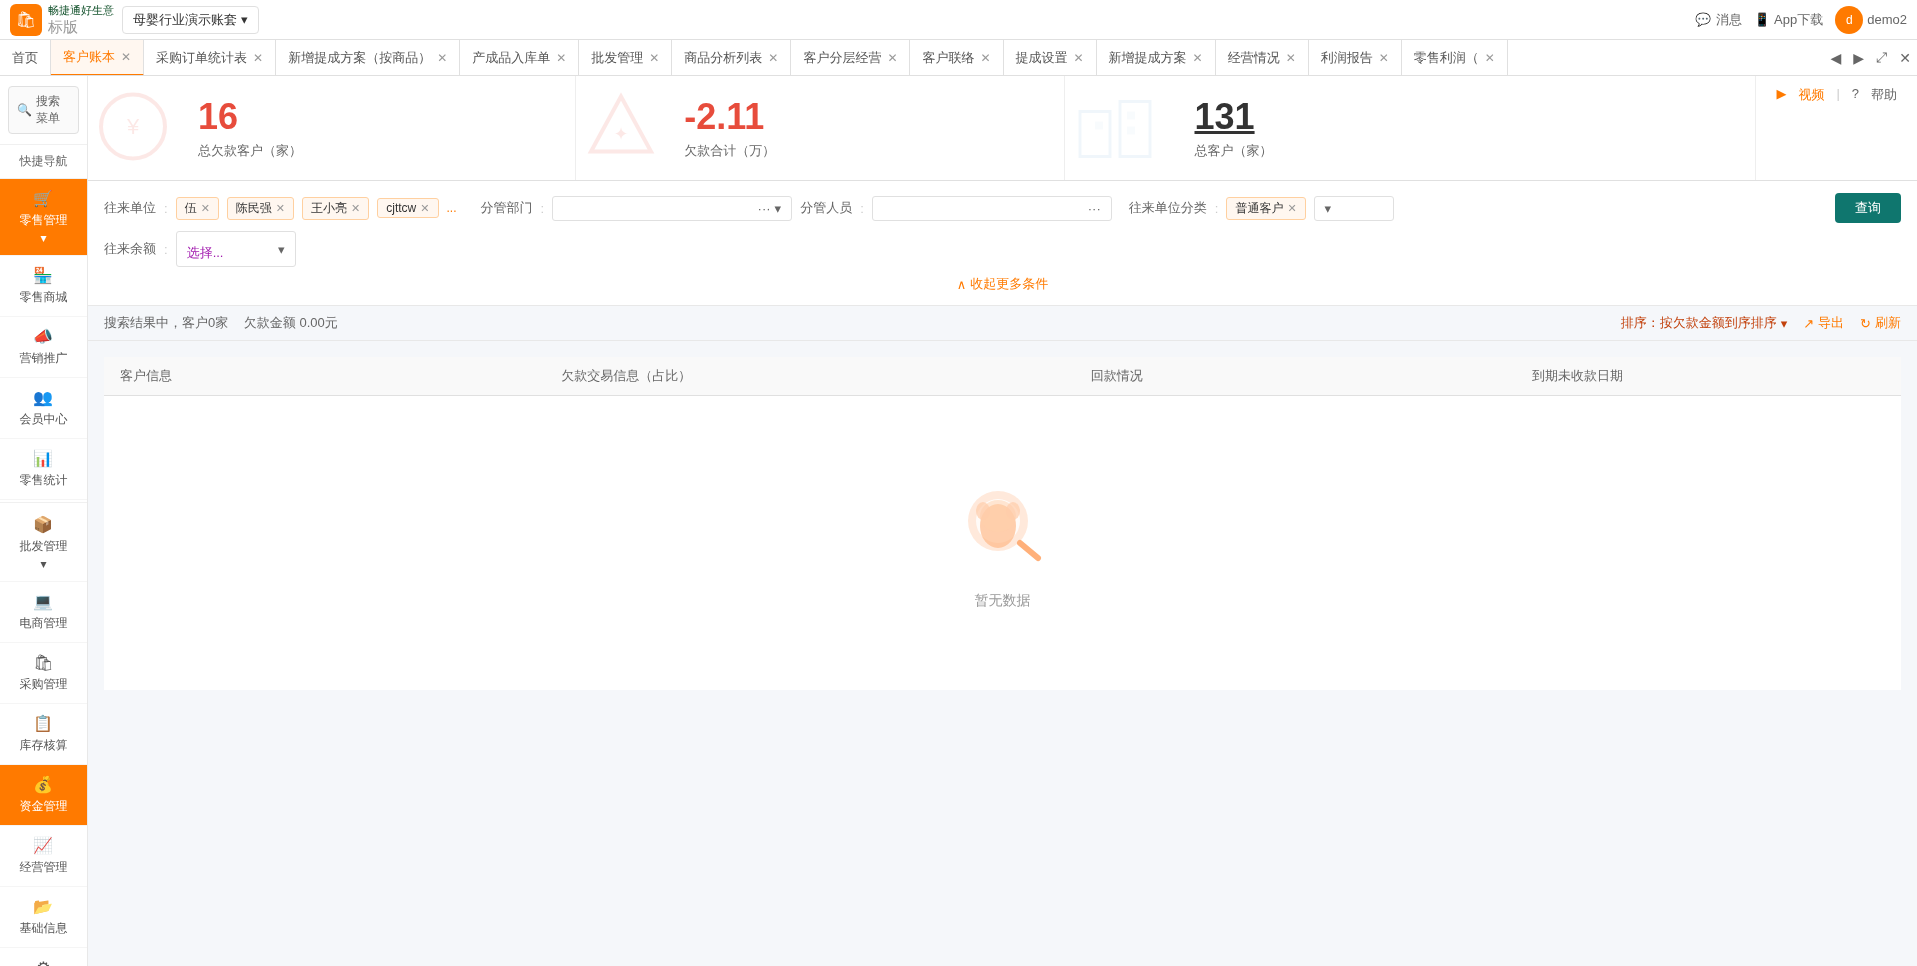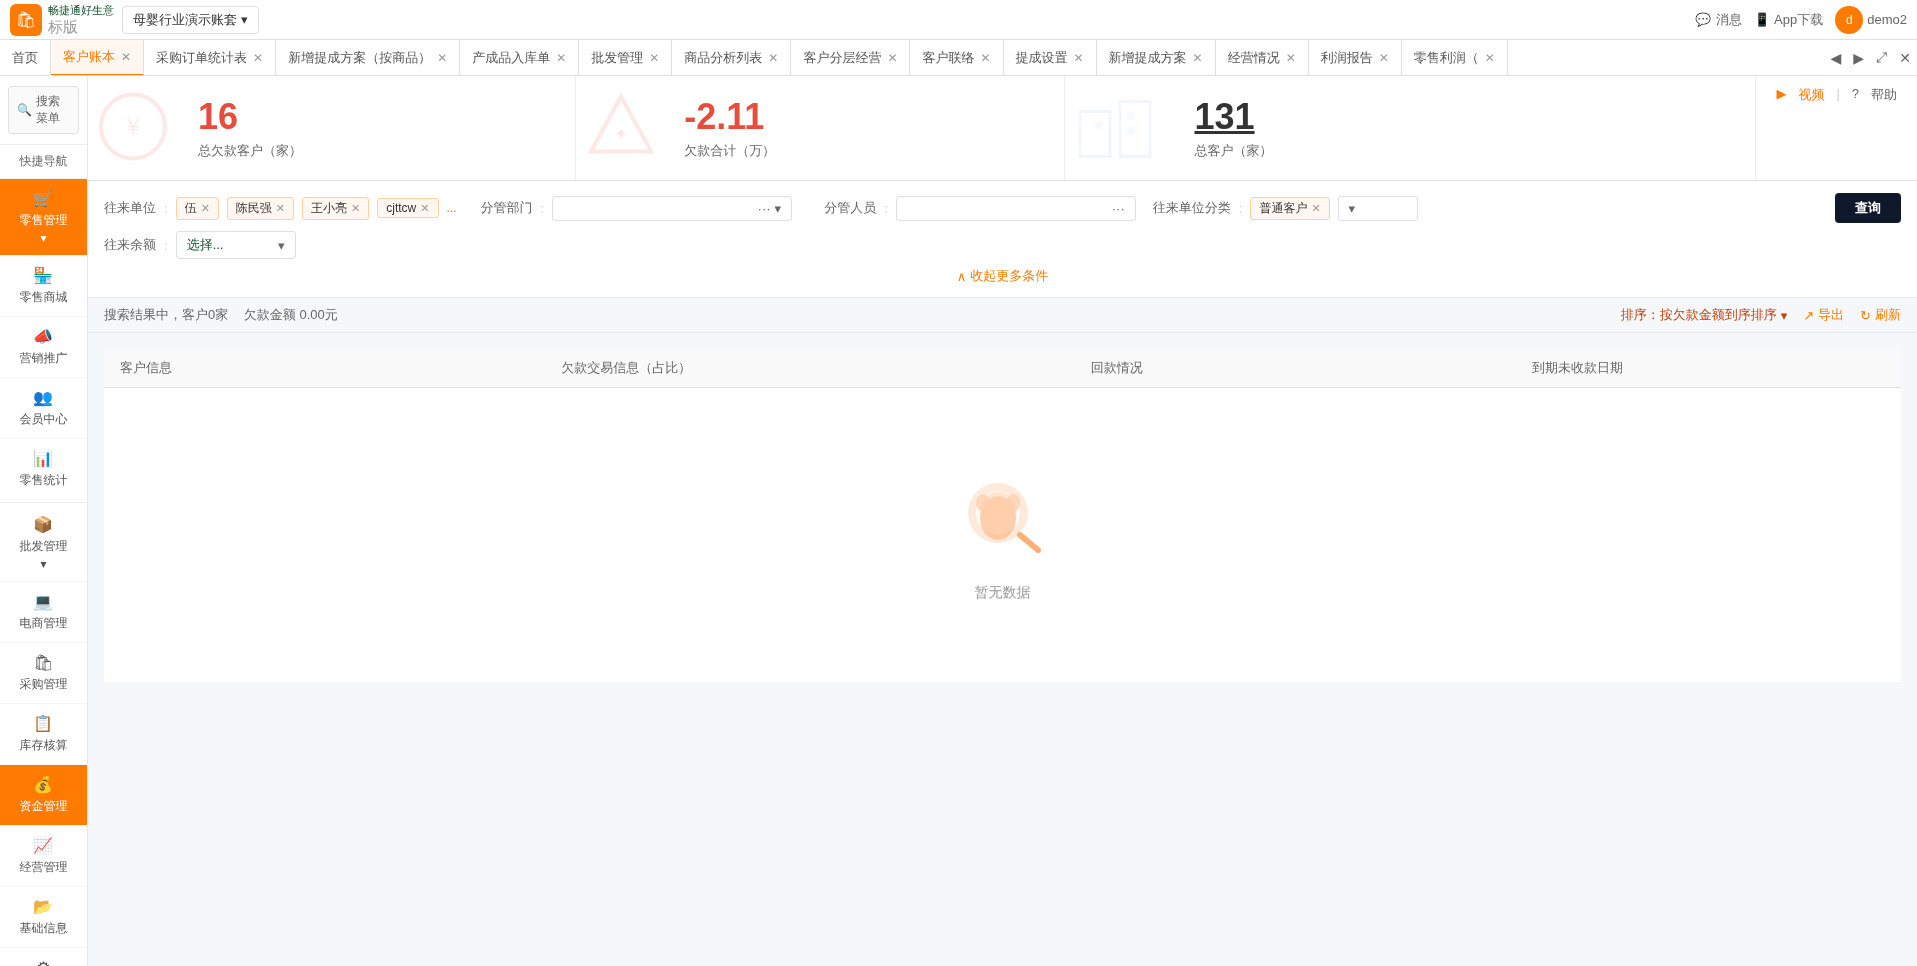--- a/index.html
+++ b/index.html
@@ -90,22 +90,22 @@
       background: #fff7f0; border: 1px solid #ffd0a0; border-radius: 3px; font-size: 12px; color: #333;
     }
     .filter-tag .remove { color: #999; cursor: pointer; font-size: 11px; }
     .filter-more { color: #ff7a00; cursor: pointer; font-size: 12px; }
     .filter-select {
       display: flex; align-items: center; gap: 4px; padding: 4px 10px;
       border: 1px solid #e0e0e0; border-radius: 3px; min-width: 160px; cursor: pointer; font-size: 13px; color: #666;
     }
     .filter-select-wide { min-width: 240px; }
     .query-btn {
-      background: #0f172a; color: #fff; border: none; border-radius: 4px; padding: 6px 20px;
-      cursor: pointer; font-size: 13px; font-weight: bold;
+      background: #0f766e; color: #fff; border: none; border-radius: 4px; padding: 6px 20px;
+      cursor: pointer; font-size: 13px;
     }
     .collapse-btn { color: #ff7a00; cursor: pointer; font-size: 13px; display: flex; align-items: center; gap: 4px; margin: 0 auto; }
 
     
     .results-bar {
       display: flex; align-items: center; justify-content: space-between; padding: 8px 16px;
       background: #f5f7fa; border-bottom: 1px solid #e8e8e8; font-size: 13px; color: #666;
     }
     .results-actions { display: flex; align-items: center; gap: 16px; }
     .results-action { display: flex; align-items: center; gap: 4px; color: #ff7a00; cursor: pointer; }
@@ -380,21 +380,21 @@
         <span class="filter-more">...</span>
 
         <span class="filter-label" style="margin-left:16px;">分管部门</span>
         <span style="color:#ccc;">:</span>
         <div class="filter-select filter-select-wide">
           <span style="color:#ccc; flex:1;"></span>
           <span>···</span>
           <span>▾</span>
         </div>
 
-        <span class="filter-label" style="margin-left:24px;">分管人员</span>
+        <span class="filter-label" style="margin-left:0;">分管人员</span>
         <span style="color:#ccc;">:</span>
         <div class="filter-select filter-select-wide">
           <span style="color:#ccc; flex:1;"></span>
           <span>···</span>
         </div>
 
         <span class="filter-label" style="margin-left:9px;">往来单位分类</span>
         <span style="color:#ccc;">:</span>
         <div class="filter-tag">
           <span>普通客户</span>
@@ -404,21 +404,21 @@
           <span>▾</span>
         </div>
 
         <button class="query-btn" style="margin-left:auto;">查询</button>
       </div>
 
       <div class="filter-row">
         <span class="filter-label">往来余额</span>
         <span style="color:#ccc;">:</span>
         <div class="filter-select" style="min-width:120px;">
-          <span style="color:#14532d; flex:1;">选择...</span>
+          <span style="color:#a21caf; flex:1;margin-top:8px;">选择...</span>
           <span>▾</span>
         </div>
       </div>
 
       <div style="display:flex; justify-content:center; margin-top:4px;">
         <div class="collapse-btn">
           <span>∧</span>
           <span>收起更多条件</span>
         </div>
       </div>

